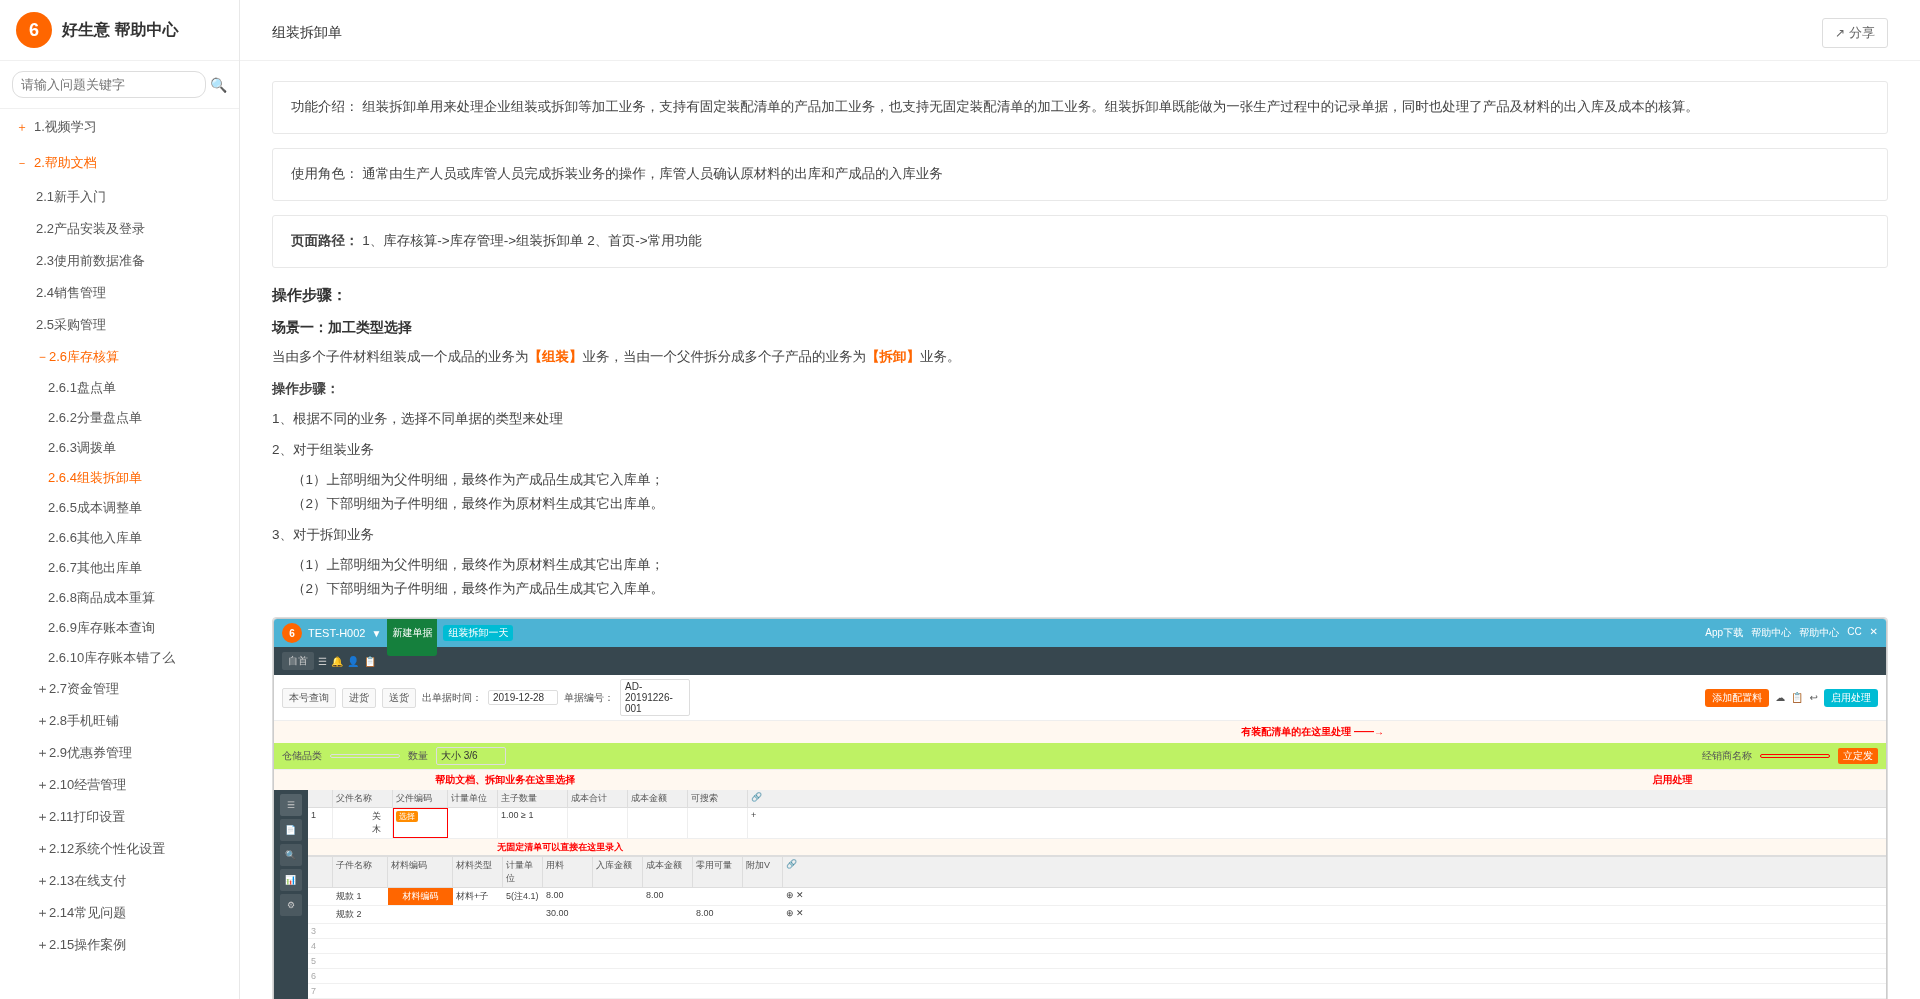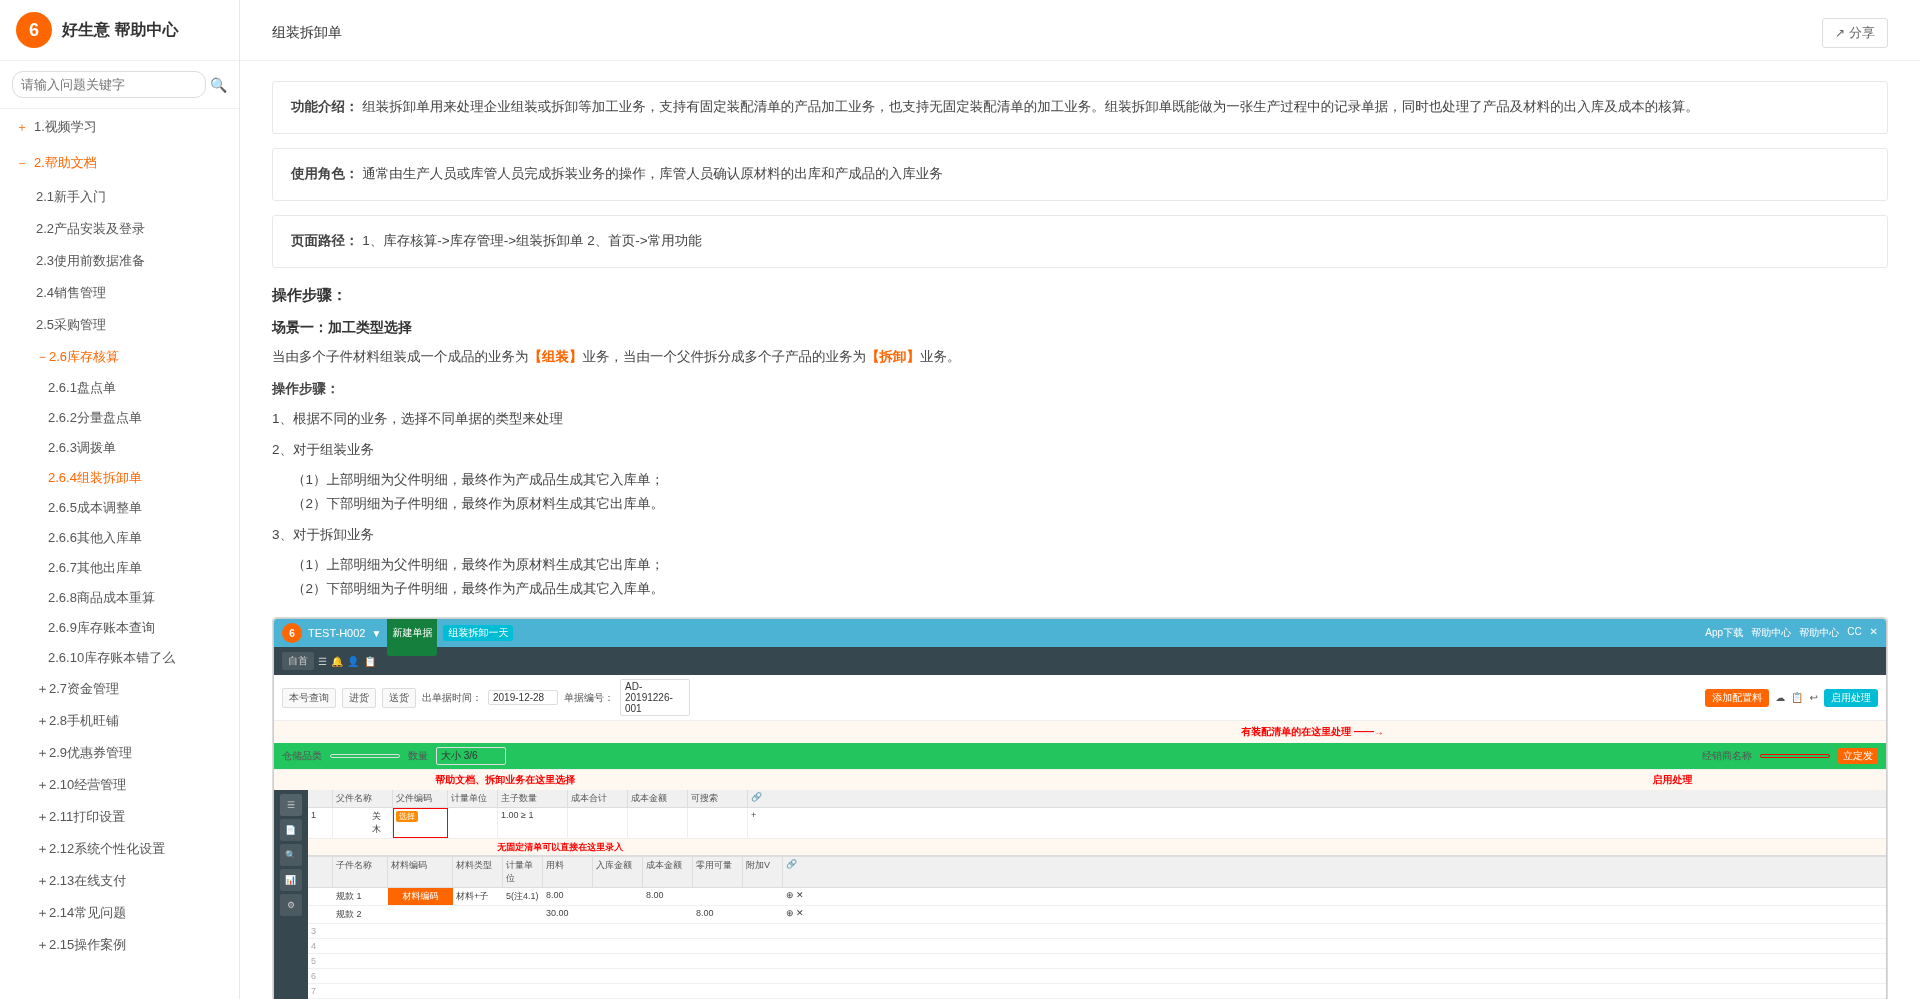--- a/index.html
+++ b/index.html
@@ -341,26 +341,26 @@
     <h1 class="page-title">组装拆卸单</h1>
     <button class="share-btn">
       <span class="share-icon">↗</span>
       <span>分享</span>
     </button>
   </div>
 
   <div class="content-body">
 
     <div class="info-block">
-      <span style="font-weight:bold;">功能介绍：</span>
+      <span style="font-weight:normal;">功能介绍：</span>
       <span>组装拆卸单用来处理企业组装或拆卸等加工业务，支持有固定装配清单的产品加工业务，也支持无固定装配清单的加工业务。组装拆卸单既能做为一张生产过程中的记录单据，同时也处理了产品及材料的出入库及成本的核算。</span>
     </div>
 
     <div class="info-block">
-      <span style="font-weight:bold;">使用角色：</span>
+      <span style="font-weight:normal;">使用角色：</span>
       <span>通常由生产人员或库管人员完成拆装业务的操作，库管人员确认原材料的出库和产成品的入库业务</span>
     </div>
 
     <div class="info-block">
       <span style="font-weight:bold;">页面路径：</span>
       <span>1、库存核算-&gt;库存管理-&gt;组装拆卸单 2、首页-&gt;常用功能</span>
     </div>
 
     <div class="section-title">操作步骤：</div>
 
@@ -422,21 +422,21 @@
           <span style="font-size:10px; color:#555;">☁</span>
           <span style="font-size:10px; color:#555;">📋</span>
           <span style="font-size:10px; color:#555;">↩</span>
           <span style="background:#00bcd4; color:#fff; border-radius:3px; padding:2px 7px; font-size:10px; cursor:pointer;">启用处理</span>
         </div>
 
         <div style="position:relative; height:22px; background:#fff8f0;">
           <span style="position:absolute; left:60%; color:red; font-size:10px; font-weight:bold; top:4px;">有装配清单的在这里处理 ——→</span>
         </div>
 
-        <div style="background:#22c55e; padding:4px 8px; border-bottom:1px solid #eee; display:flex; gap:8px; align-items:center; position:relative;">
+        <div style="background:#bef264; padding:4px 8px; border-bottom:1px solid #eee; display:flex; gap:8px; align-items:center; position:relative;">
           <span style="font-size:10px; color:#555;">仓储品类</span>
           <span class="ss-input-small" style="border:1px solid #ddd; display:inline-block;"></span>
           <span style="font-size:10px; color:#555;">数量</span>
           <span class="ss-input-small" style="border:1px solid #ddd; display:inline-block;">大小 3/6</span>
           <span style="flex:1;"></span>
           <span style="font-size:10px; color:#555;">经销商名称</span>
           <span class="ss-input-red" style="display:inline-block;"></span>
           <span style="font-size:10px; background:#f60; color:#fff; border-radius:2px; padding:1px 5px;">立定发</span>
         </div>
 

